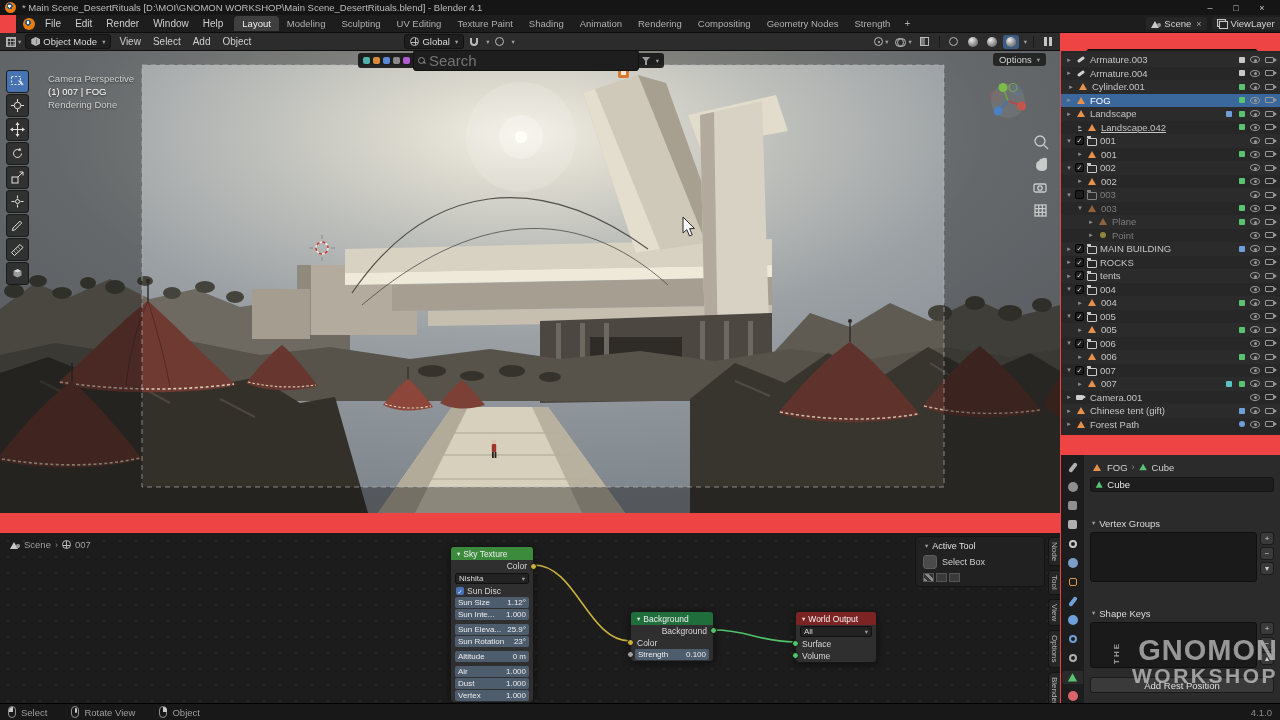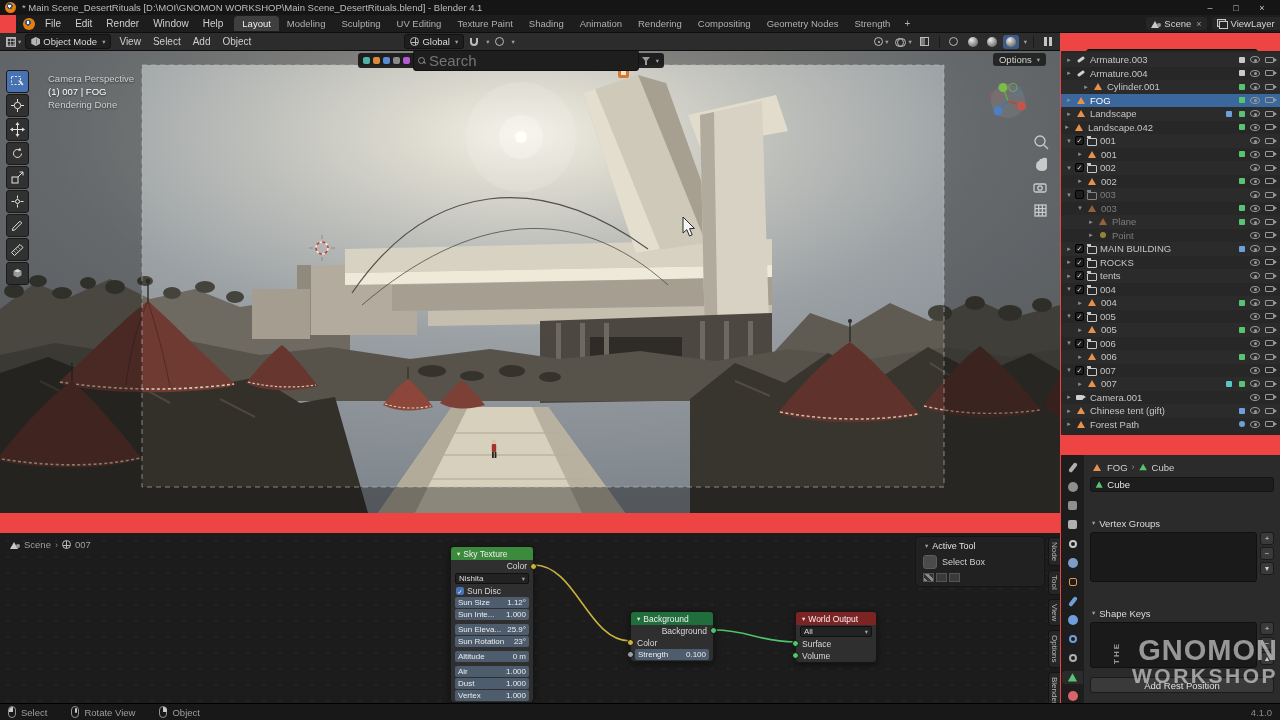--- a/index.html
+++ b/index.html
@@ -572,21 +572,21 @@
       <div class="o-row" style="padding-left: 3px;">
         <span class="o-arrow">▸</span>
         <span class="oi oi-armature"></span>
         <span class="o-label">Armature.004</span>
         <span class="o-right">
           <span class="bdg pose-icon"></span>
           <span class="ic-eye"></span>
           <span class="ic-cam"></span>
         </span>
       </div>
-      <div class="o-row" style="padding-left: 20px;">
+      <div class="o-row" style="padding-left: 5px;">
         <span class="o-arrow">▸</span>
         <span class="oi oi-mesh"></span>
         <span class="o-label">Cylinder.001</span>
         <span class="o-right">
           <span class="bdg data-icon"></span>
           <span class="ic-eye"></span>
           <span class="ic-cam"></span>
         </span>
       </div>
       <div class="o-row sel" style="padding-left: 3px;">
@@ -603,21 +603,21 @@
         <span class="o-arrow">▸</span>
         <span class="oi oi-mesh"></span>
         <span class="o-label">Landscape</span>
         <span class="o-right">
           <span class="bdg modifier-icon"></span>
           <span class="bdg data-icon"></span>
           <span class="ic-eye"></span>
           <span class="ic-cam"></span>
         </span>
       </div>
-      <div class="o-row" style="padding-left: 1px;">
+      <div class="o-row" style="padding-left: 14px; text-decoration: underline;">
         <span class="o-arrow">▸</span>
         <span class="oi oi-mesh"></span>
         <span class="o-label">Landscape.042</span>
         <span class="o-right">
           <span class="bdg data-icon"></span>
           <span class="ic-eye"></span>
           <span class="ic-cam"></span>
         </span>
       </div>
       <div class="o-row" style="padding-left: 3px;">

